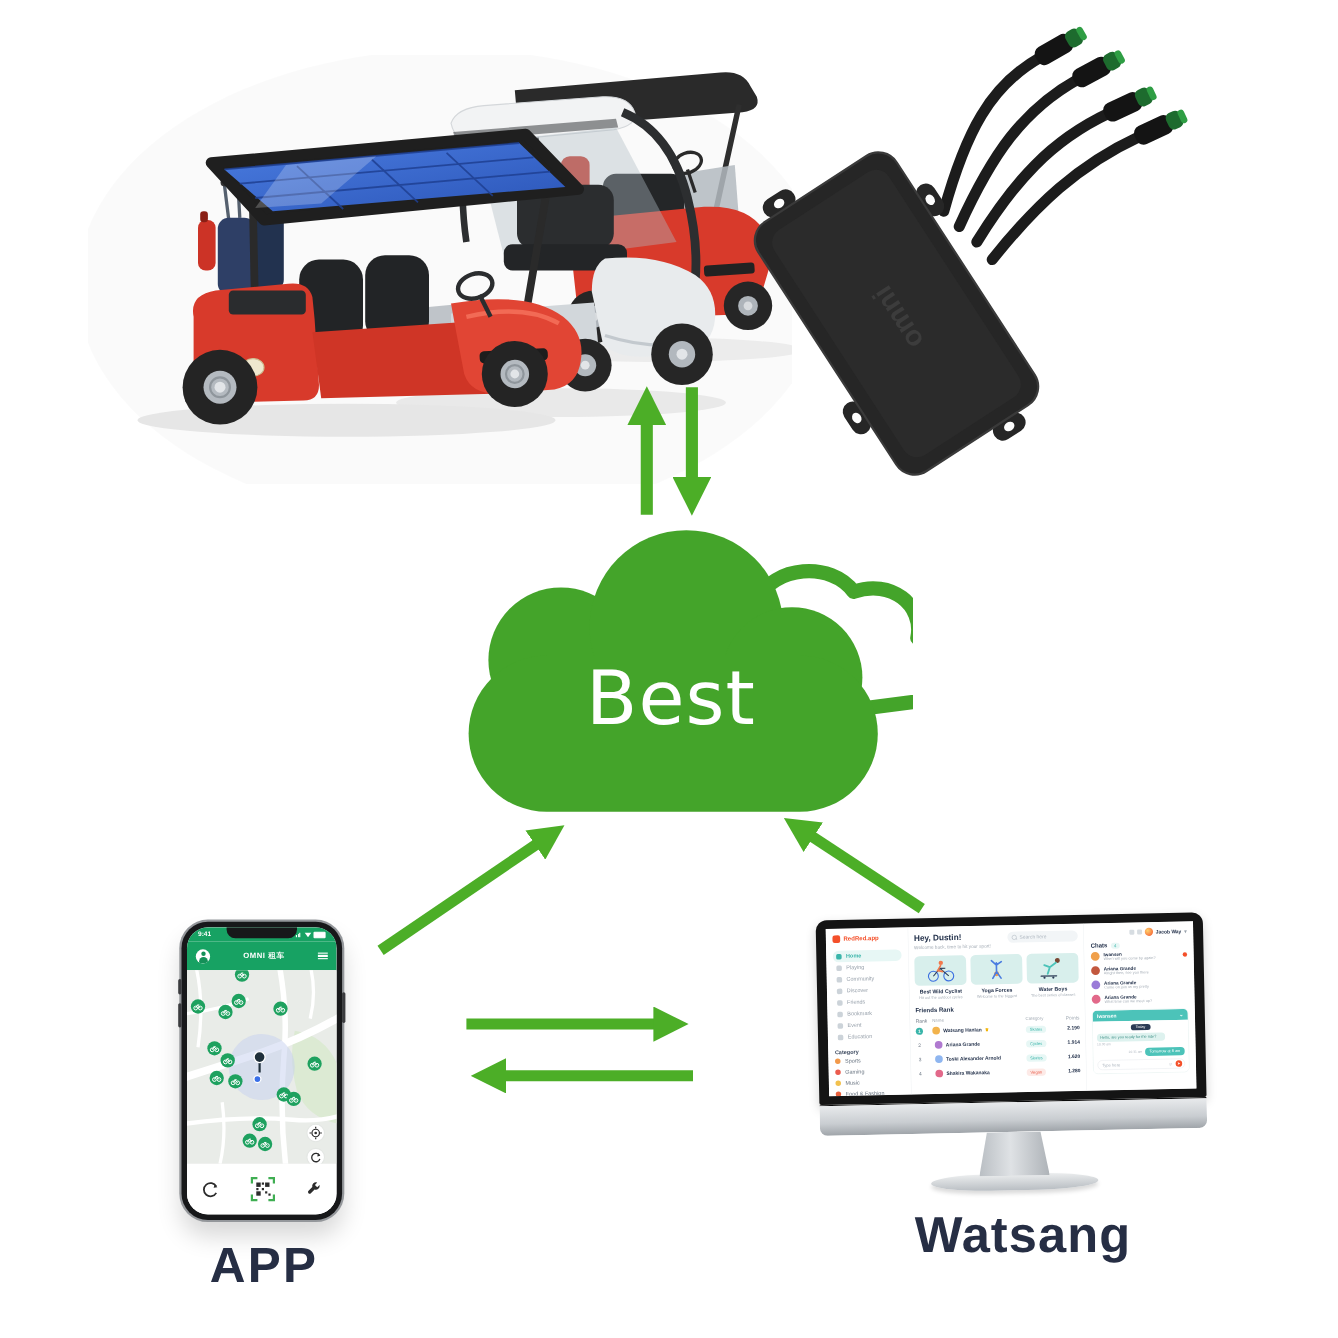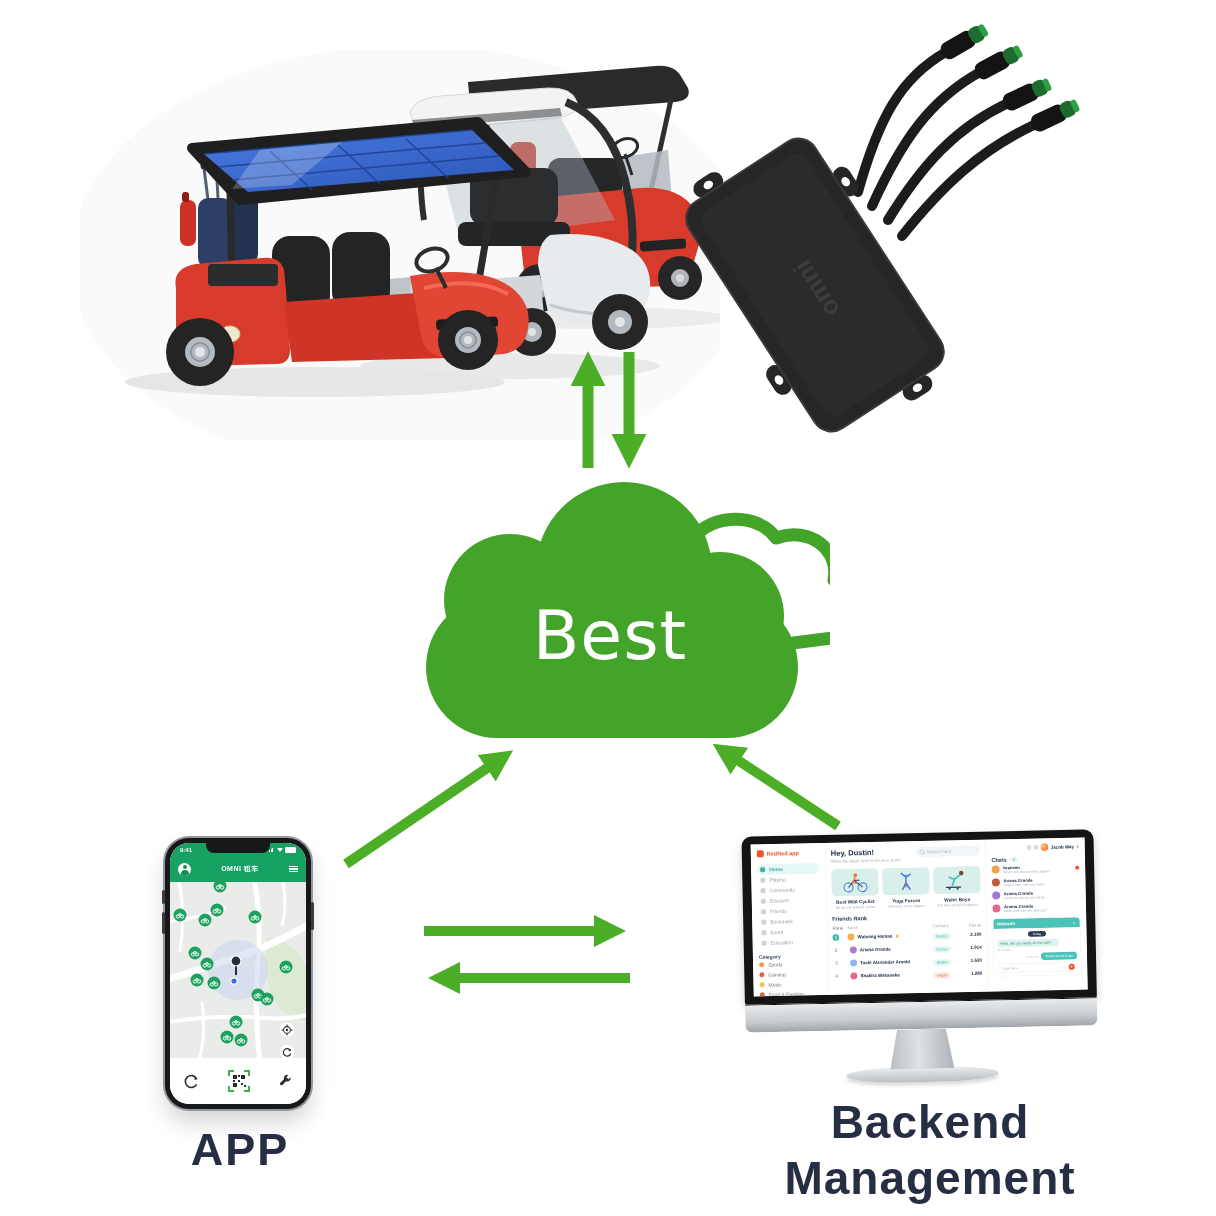--- a/index.html
+++ b/index.html
@@ -687,17 +687,16 @@
           </div>
 
         </div>
       </div>
     </div>
     <div class="chin"></div>
     <div class="neck"></div>
     <div class="mbase"></div>
   </div>
   <div class="big-label" id="backend-label">
-    <div>Backend</div>
-    <div>Management</div>
+    <div>Watsang</div>
   </div>
 
 </div>
 
 </body></html>

